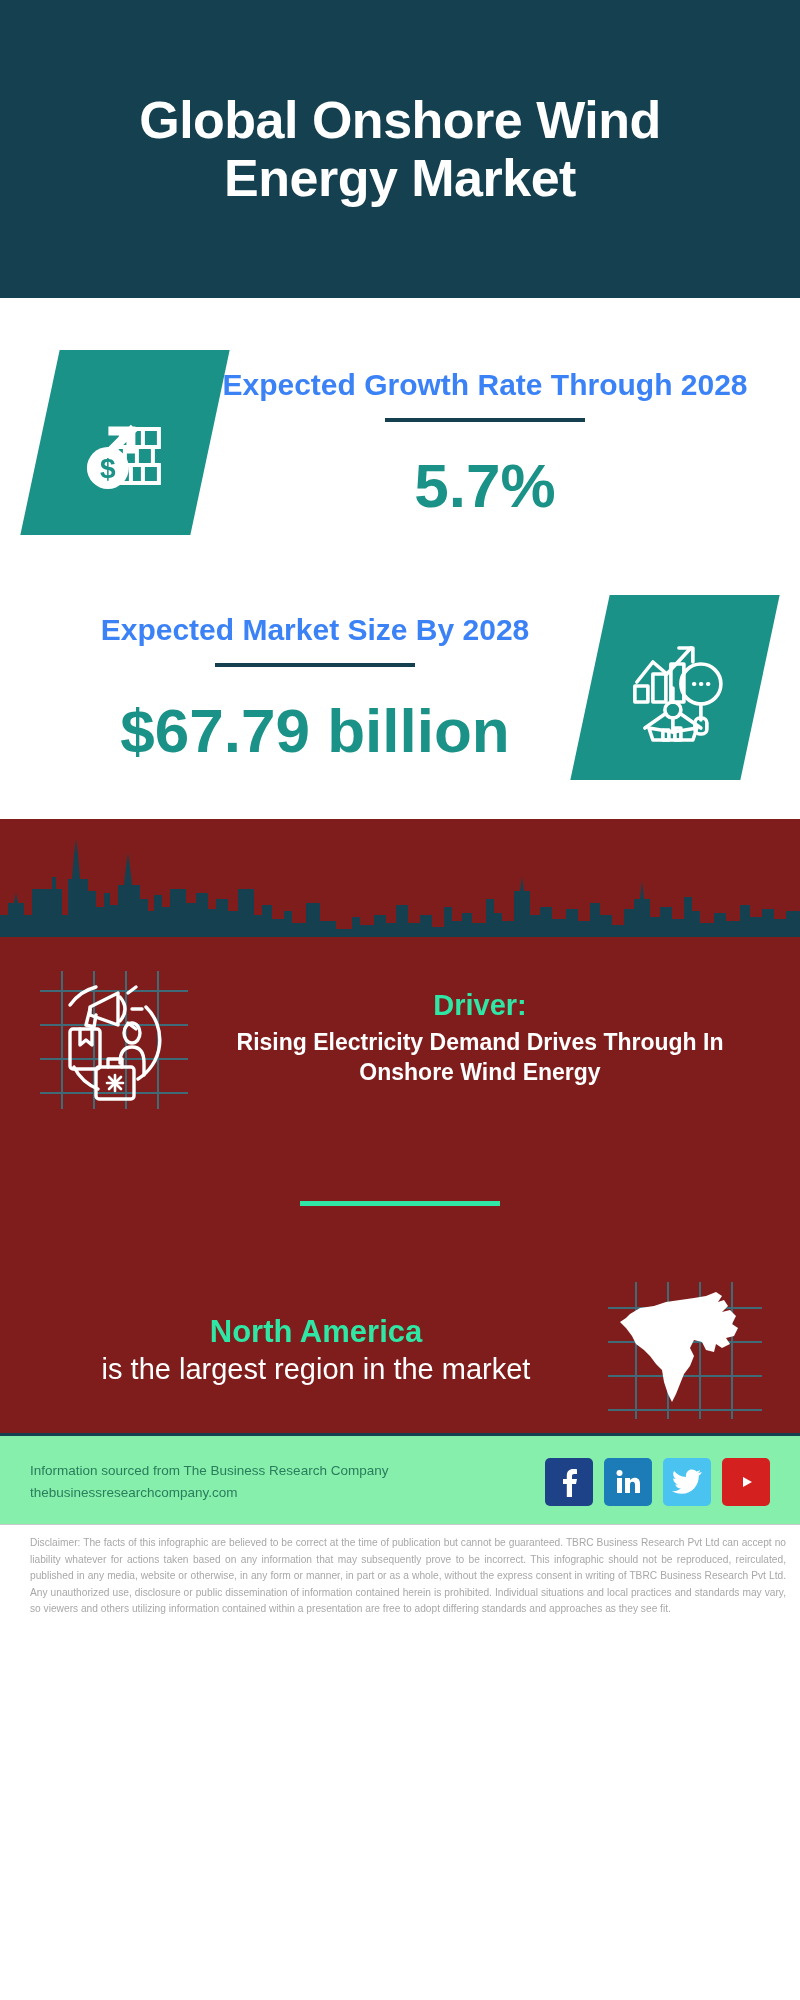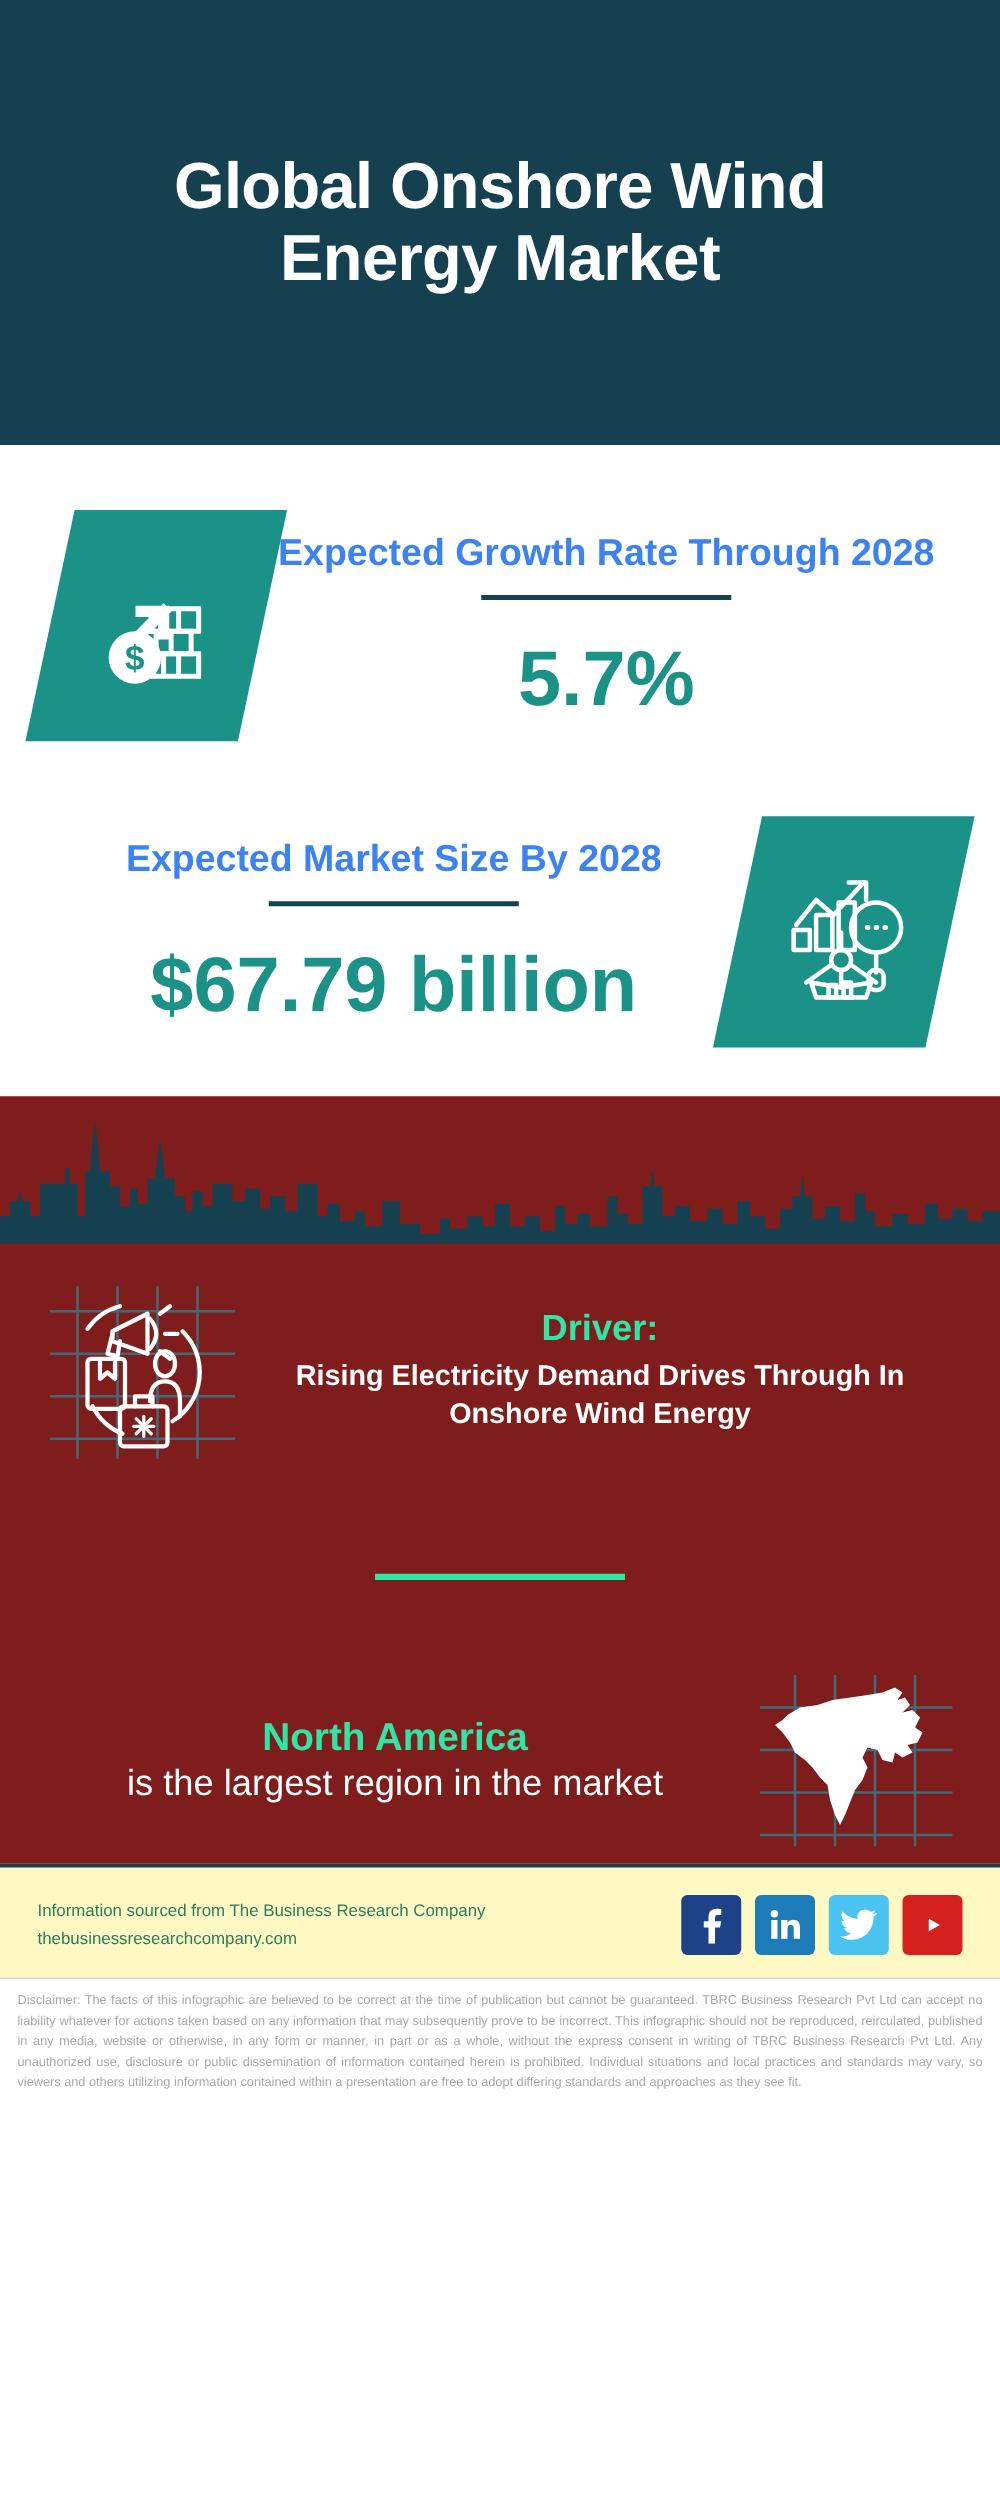--- a/index.html
+++ b/index.html
@@ -7,21 +7,21 @@
   body {
     font-family:"Liberation Sans", sans-serif;
     background:#ffffff;
     width:800px; height:2000px;
     position:relative; overflow:hidden;
   }
 
   
   .header {
     background:#15404f;
-    height:356px;
+    height:298px;
     display:flex; align-items:center; justify-content:center;
     padding:0 60px;
   }
   .header-title {
     color:#ffffff;
     font-size:52px;
     font-weight:bold;
     line-height:1.12;
     text-align:center;
     letter-spacing:-0.5px;
@@ -94,37 +94,37 @@
   .region-name {
     color:#2fe6a4; font-size:31px; font-weight:bold; line-height:1.25;
   }
   .region-sub {
     color:#ffffff; font-size:29px; font-weight:normal; line-height:1.28;
   }
   .region-map { flex:0 0 auto; width:158px; height:145px; }
 
   
   .footer {
-    background:#fef9c3;
+    background:#86efac;
     display:flex; align-items:center; justify-content:space-between;
     padding:22px 30px 18px 30px;
     border-top:3px solid #15404f;
   }
   .source-text { color:#2a7d5b; font-size:13.5px; line-height:1.65; }
   .socials { display:flex; gap:11px; align-items:center; }
   .social {
     width:48px; height:48px; border-radius:5px;
     display:flex; align-items:center; justify-content:center;
   }
   .s-fb { background:#1e4288; }
   .s-li { background:#1b7cb8; }
   .s-tw { background:#4ac3f0; }
   .s-yt { background:#d52020; }
 
-  .disclaimer-wrap { border-top:1.5px solid #c9c9c9; padding:10px 14px 0 14px; background:#fff; }
+  .disclaimer-wrap { border-top:1.5px solid #c9c9c9; padding:10px 14px 0 30px; background:#fff; }
   .disclaimer {
     color:#a8a8a8; font-size:10.2px; line-height:1.62;
     text-align:justify;
   }
 </style>
 </head>
 <body>
 
 <div class="header">
   <div class="header-title">Global Onshore Wind Energy Market</div>

